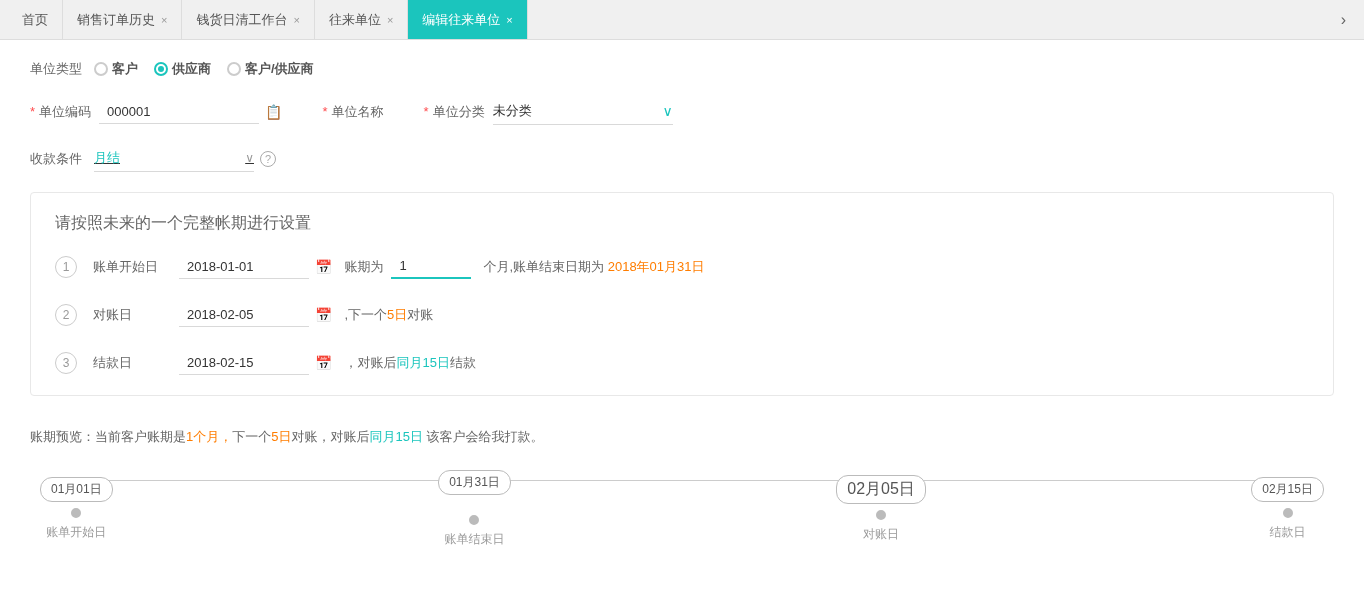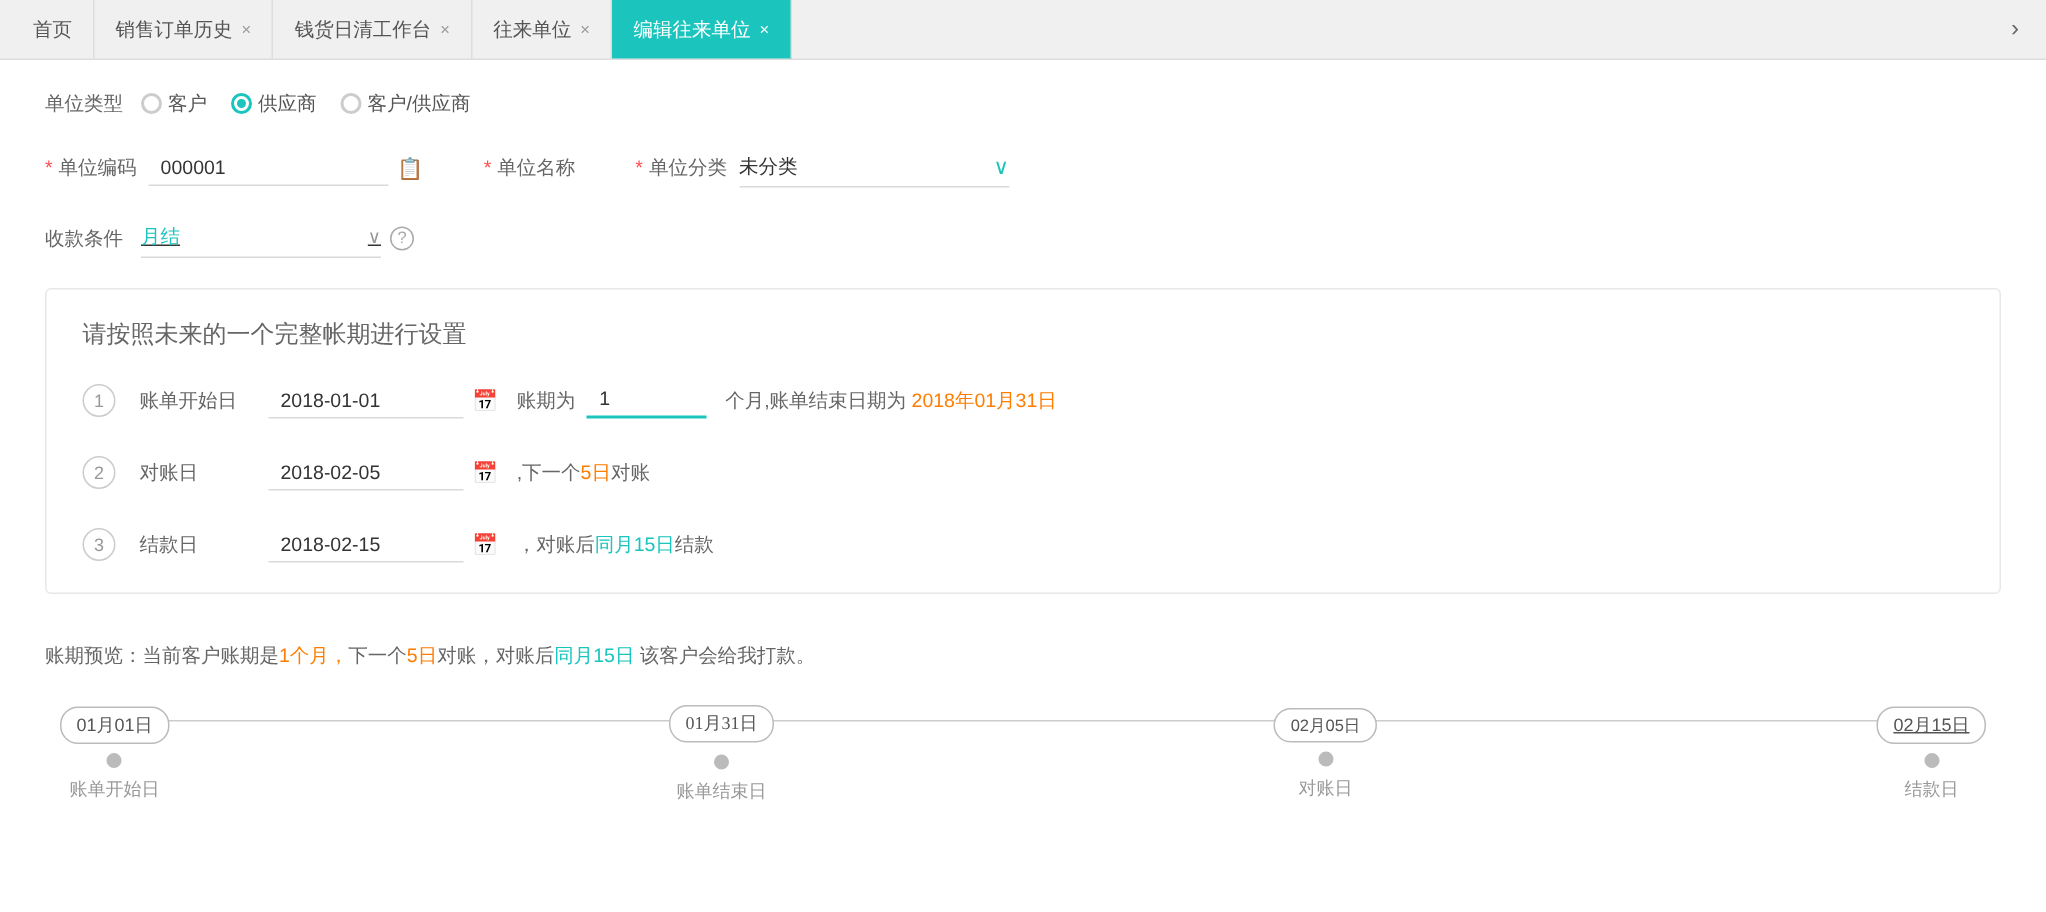--- a/index.html
+++ b/index.html
@@ -82,20 +82,21 @@
       outline: none;
       width: 160px;
       color: #333;
     }
 
     
     .radio-group {
       display: flex;
       align-items: flex-start;
       gap: 16px;
+      font-weight: bold;
     }
     .radio-item {
       display: flex;
       align-items: center;
       gap: 4px;
       cursor: pointer;
       font-size: 13px;
       color: #555;
     }
     .radio-circle {
@@ -389,33 +390,33 @@
 
         <div style="position: absolute; top: 10px; left: 10px; right: 10px; height: 1px; background: #ccc; z-index:0;"></div>
 
         <div style="display: flex; flex-direction: column; align-items: center; z-index:1; flex: 0 0 auto;">
           <div style="background:#fff; border: 1px solid #bbb; border-radius: 12px; padding: 3px 10px; font-size:12px; color:#555; margin-bottom:6px;">01月01日</div>
           <div style="width: 10px; height: 10px; border-radius: 50%; background: #bbb; border: 2px solid #bbb;"></div>
           <div style="font-size:12px; color:#999; margin-top:6px;">账单开始日</div>
         </div>
 
         <div style="display: flex; flex-direction: column; align-items: center; z-index:1; flex: 0 0 auto;">
-          <div style="background:#fff; border: 1px solid #bbb; border-radius: 12px; padding: 3px 10px; font-size:12px; color:#555; margin-bottom:8px;font-family:Liberation Serif, serif;">01月31日</div>
+          <div style="background:#fff; border: 1px solid #bbb; border-radius: 12px; padding: 3px 10px; font-size:12px; color:#555; margin-bottom:20px;">01月31日</div>
           <div style="width: 10px; height: 10px; border-radius: 50%; background: #bbb; border: 2px solid #bbb;"></div>
           <div style="font-size:12px; color:#999; margin-top:6px;">账单结束日</div>
         </div>
 
         <div style="display: flex; flex-direction: column; align-items: center; z-index:1; flex: 0 0 auto;">
-          <div style="background:#fff; border: 1px solid #bbb; border-radius: 12px; padding: 3px 10px; font-size:11px; color:#555; margin-bottom:6px;">02月05日</div>
+          <div style="background:#fff; border: 1px solid #bbb; border-radius: 12px; padding: 3px 10px; font-size:16px; color:#555; margin-bottom:6px;">02月05日</div>
           <div style="width: 10px; height: 10px; border-radius: 50%; background: #bbb; border: 2px solid #bbb;"></div>
           <div style="font-size:12px; color:#999; margin-top:6px;">对账日</div>
         </div>
 
         <div style="display: flex; flex-direction: column; align-items: center; z-index:1; flex: 0 0 auto;">
-          <div style="background:#fff; border: 1px solid #bbb; border-radius: 12px; padding: 3px 10px; font-size:12px; color:#555; margin-bottom:6px;text-decoration:underline;">02月15日</div>
+          <div style="background:#fff; border: 1px solid #bbb; border-radius: 12px; padding: 3px 10px; font-size:12px; color:#555; margin-bottom:6px;">02月15日</div>
           <div style="width: 10px; height: 10px; border-radius: 50%; background: #bbb; border: 2px solid #bbb;"></div>
           <div style="font-size:12px; color:#999; margin-top:6px;">结款日</div>
         </div>
       </div>
     </div>
   </div>
 
 </div>
 
 </body></html>

